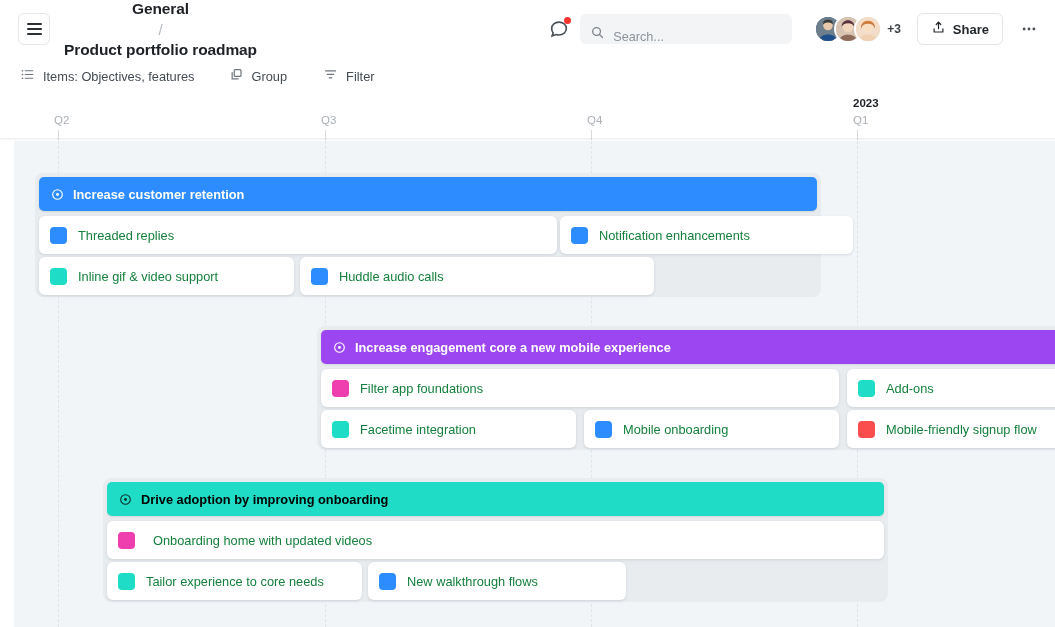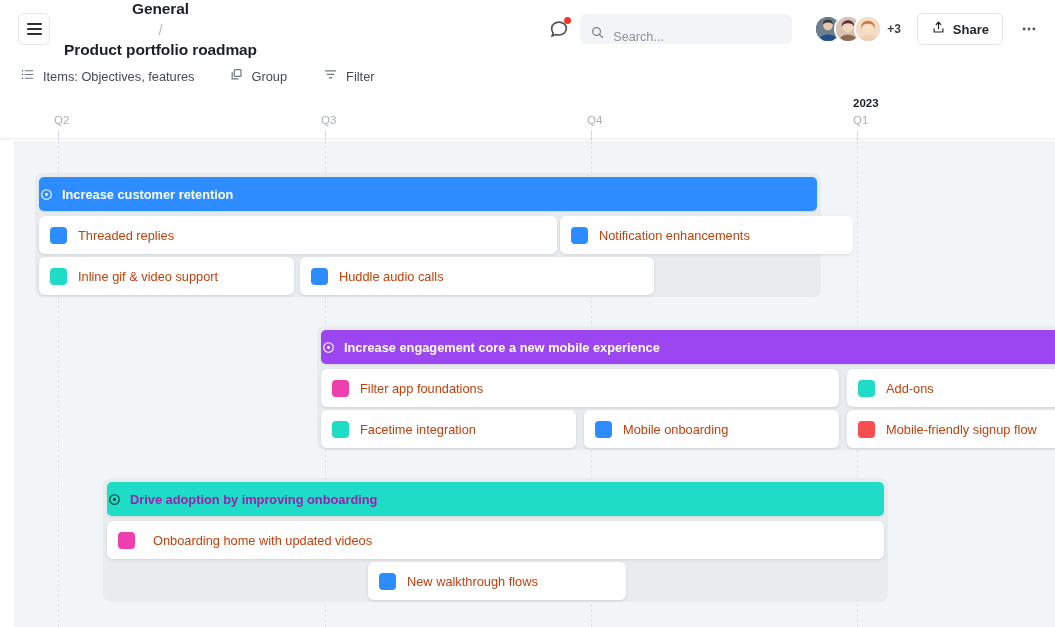--- a/index.html
+++ b/index.html
@@ -111,36 +111,36 @@
   }
 
   
   .group-bg {
     position:absolute; background:#e8ecef; border-radius:8px;
   }
 
   
   .obj-bar {
     position:absolute; height:34px; border-radius:5px;
-    display:flex; align-items:center; padding-left:0; gap:8px;
+    display:flex; align-items:center; padding-left:11px; gap:8px;
     box-shadow: 0 1px 2px rgba(25,40,60,.10);
     cursor:pointer;
   }
   .obj-title { font-size:12.8px; font-weight:bold; white-space:nowrap; }
   .obj-ico { width:15px; height:15px; flex:none; }
 
   
   .feat {
     position:absolute; height:38px; background:#fff; border-radius:6px;
     display:flex; align-items:center; padding-left:11px; gap:11px;
     box-shadow: 0 1px 3px rgba(25,40,60,.13);
     cursor:pointer; overflow:hidden;
   }
   .swatch { width:17px; height:17px; border-radius:4px; flex:none; }
-  .feat-title { font-size:12.8px; color:#c2410c; white-space:nowrap; }
+  .feat-title { font-size:12.8px; color:#15803d; white-space:nowrap; }
 </style>
 </head>
 <body>
 
 <div id="app">
 
   <div class="topbar">
 
     <div class="hamburger">
       <i></i>
@@ -336,25 +336,29 @@
       <div class="feat" style="left: 833px; top: 269px; width: 222px;">
         <span class="swatch" style="background: rgb(250, 77, 77);"></span>
         <span class="feat-title">Mobile-friendly signup flow</span>
       </div>
       <div class="group-bg" style="left: 89px; top: 337px; width: 785px; height: 124px; background: rgb(232, 236, 239);"></div>
       <div class="obj-bar" style="left: 93px; top: 341px; width: 777px; background: rgb(30, 220, 197);">
         <span class="obj-ico"><svg viewBox="0 0 20 20" width="15" height="15" fill="none" stroke="#10312f" stroke-width="1.5">
             <circle cx="10" cy="10" r="6.4"></circle>
             <circle cx="10" cy="10" r="1.9" fill="#10312f" stroke="none"></circle>
           </svg></span>
-        <span class="obj-title" style="color: #a21caf;">Drive adoption by improving onboarding</span>
+        <span class="obj-title" style="color: #000000;">Drive adoption by improving onboarding</span>
       </div>
       <div class="feat" style="left: 93px; top: 380px; width: 777px; gap: 18px;">
         <span class="swatch" style="background: rgb(239, 63, 174);"></span>
         <span class="feat-title">Onboarding home with updated videos</span>
       </div>
+      <div class="feat" style="left: 93px; top: 421px; width: 255px;">
+        <span class="swatch" style="background: rgb(30, 220, 197);"></span>
+        <span class="feat-title">Tailor experience to core needs</span>
+      </div>
       <div class="feat" style="left: 354px; top: 421px; width: 258px;">
         <span class="swatch" style="background: rgb(45, 140, 255);"></span>
         <span class="feat-title">New walkthrough flows</span>
       </div>
     </div>
 
 </div>
 
 </body></html>

